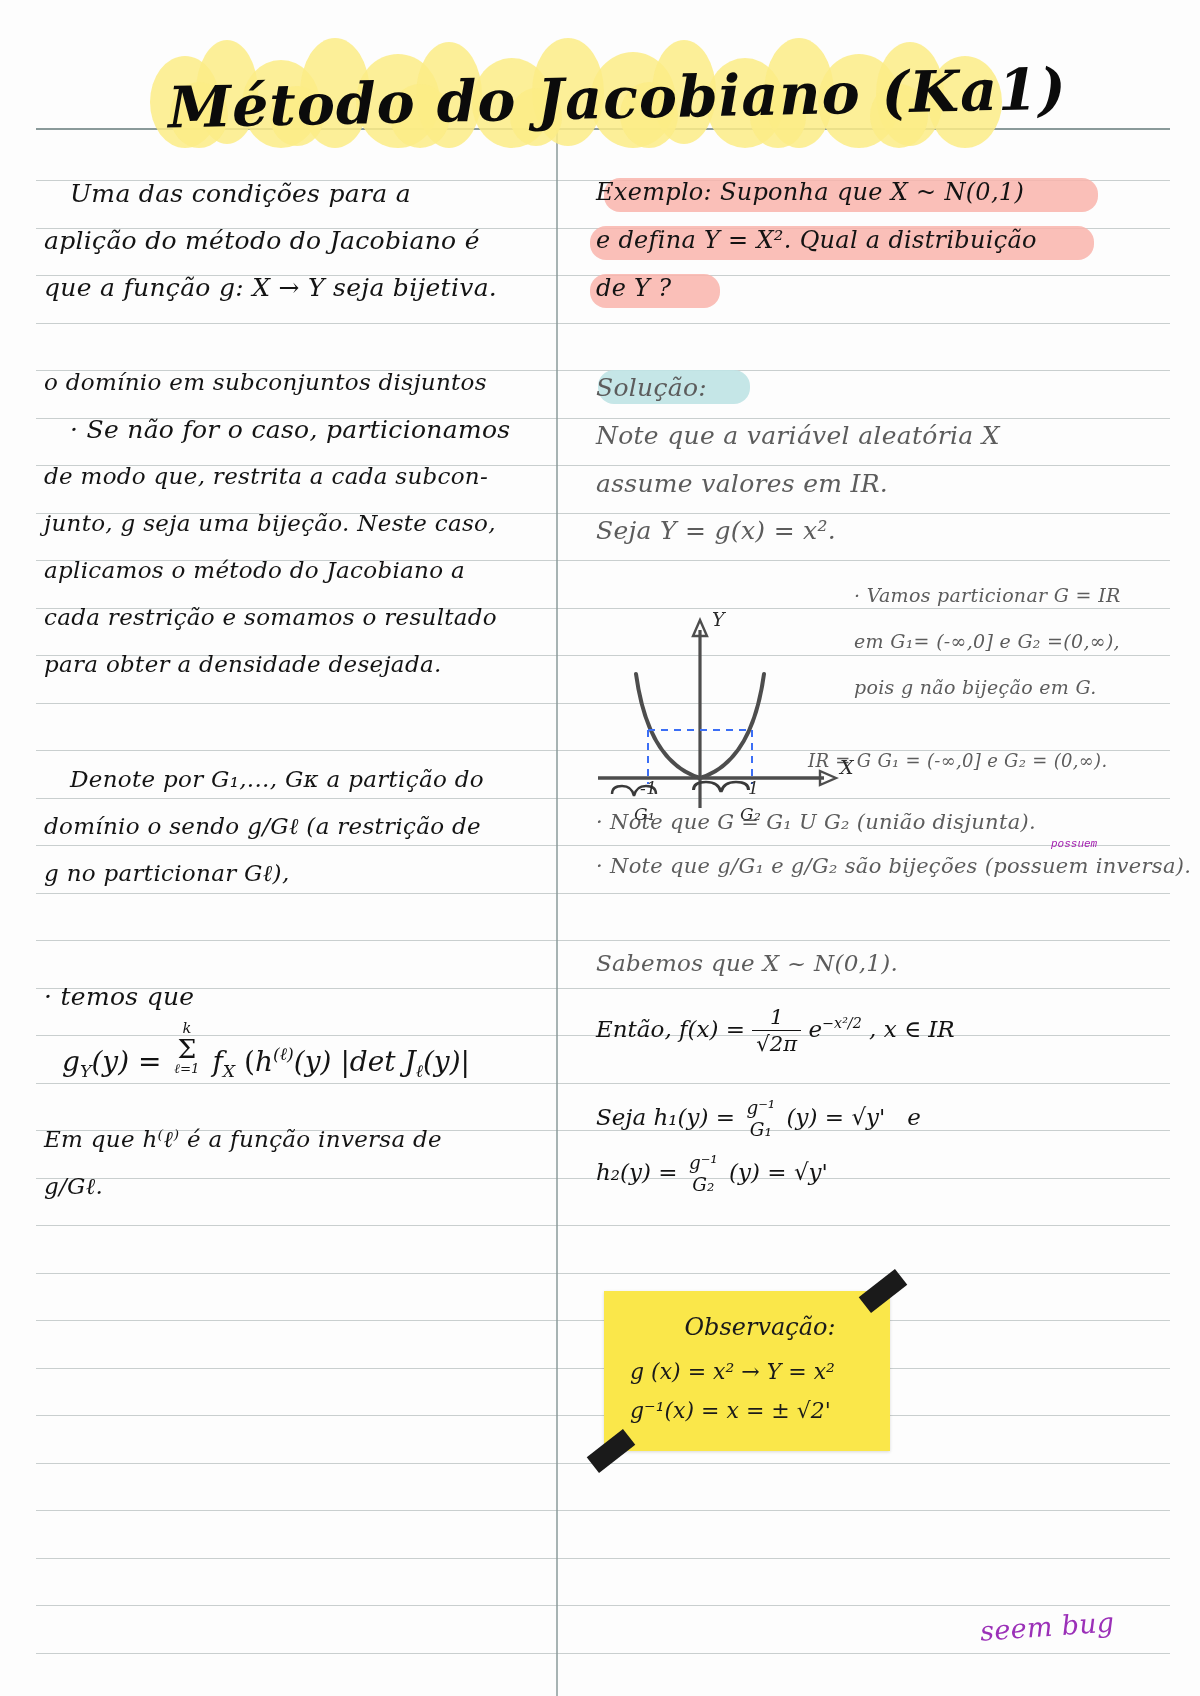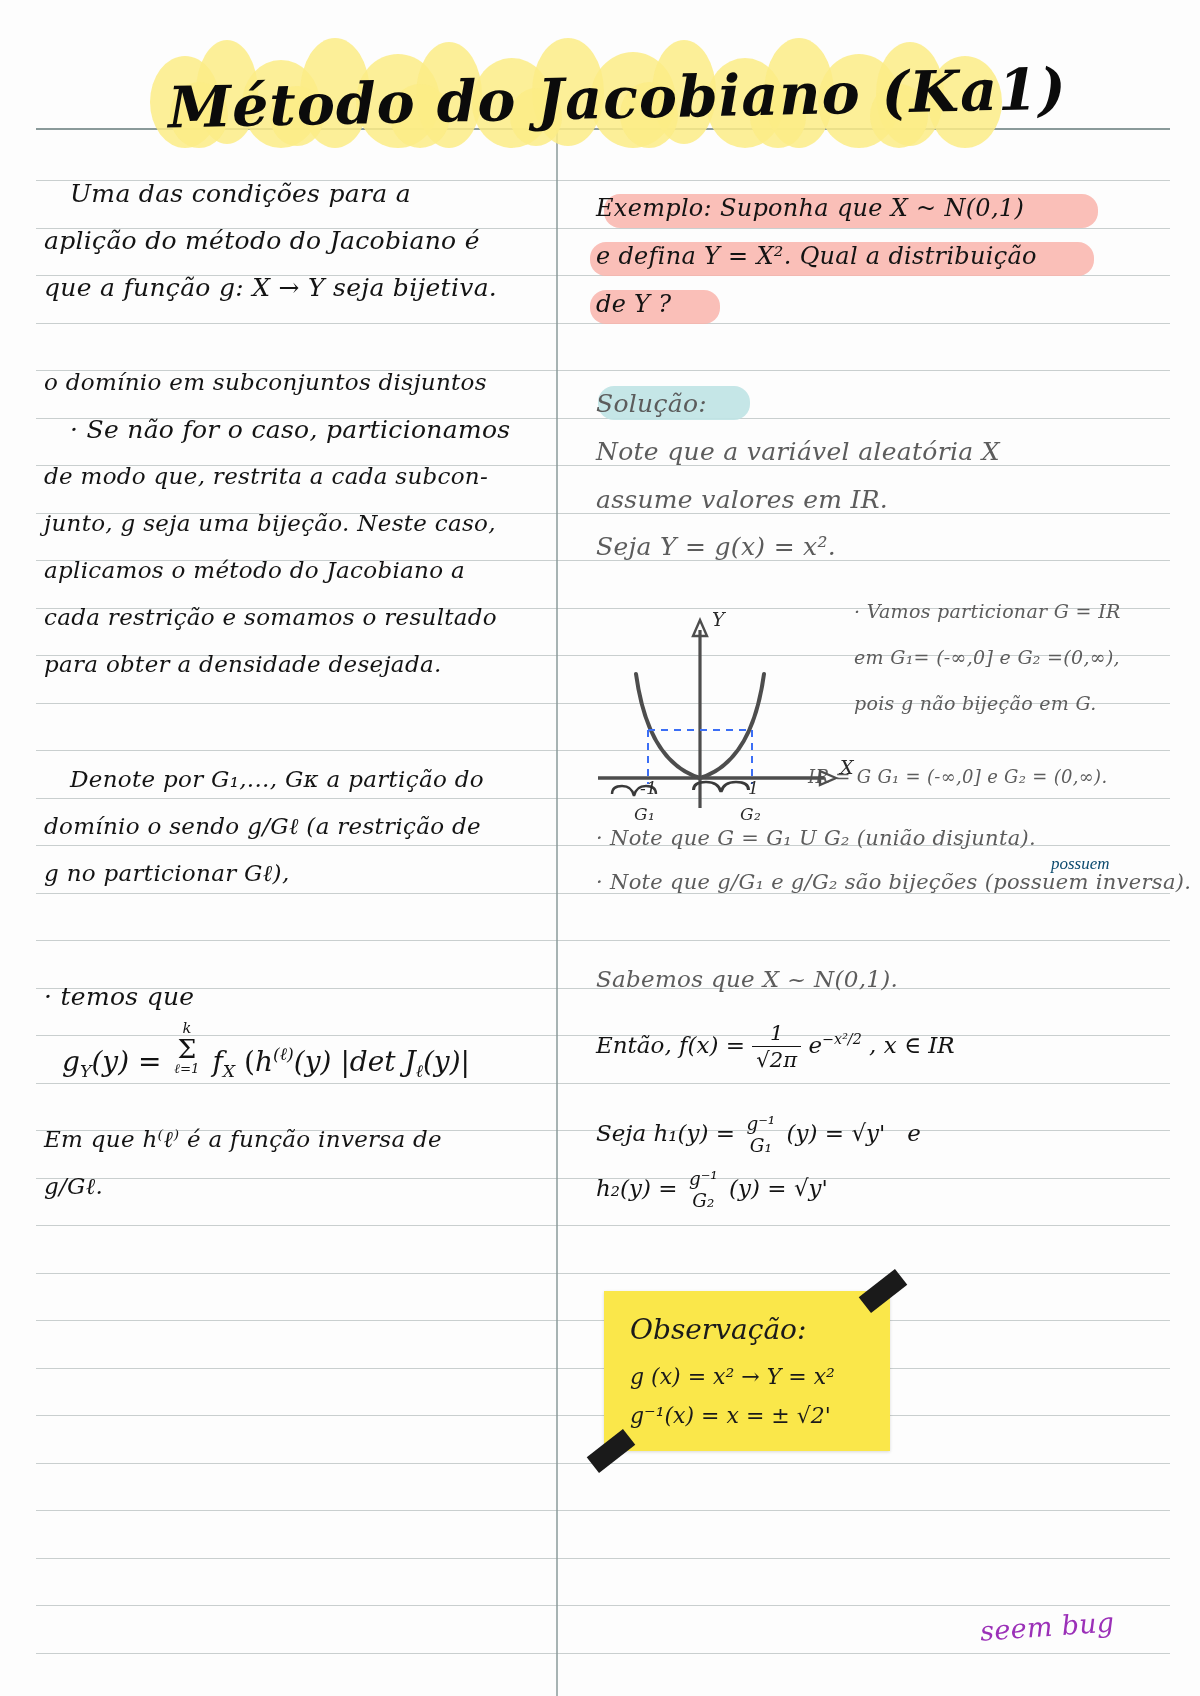--- a/index.html
+++ b/index.html
@@ -39,21 +39,21 @@
   #title{
     position:absolute;left:18px;top:26px;
     font-family:"DejaVu Serif", serif;
     font-style:italic;font-weight:700;
     font-size:57px;color:#0b0b0b;
     letter-spacing:1px;white-space:nowrap;
     transform:rotate(-1.2deg);
   }
   
   #left-col{position:absolute;left:44px;top:170px;width:505px;}
-  #right-col{position:absolute;left:596px;top:184px;width:580px;}
+  #right-col{position:absolute;left:596px;top:168px;width:580px;}
   .para{margin:0 0 10px 0;}
   .line{
     height:47px;line-height:47px;
     font-size:25px;
   }
   .line.sm{font-size:23px;}
   .line.ind{padding-left:26px;}
   
   .hl{
     position:absolute;border-radius:16px;z-index:0;
@@ -254,21 +254,21 @@
   <div style="height:36px"></div>
   <div style="padding-left:212px">
     <div class="line hw hw-g" style="height:30px;line-height:30px;font-size:18px;">IR = G  G₁ = (-∞,0]  e  G₂ = (0,∞).</div>
   </div>
 
   <div style="height:24px"></div>
   <div class="line hw hw-g" style="height:44px;line-height:44px;font-size:21px;">· Note que G = G₁ U G₂ (união disjunta).</div>
 
   <div style="position:relative;height:44px">
     <div class="line hw hw-g" style="height:44px;line-height:44px;font-size:21px;">· Note que g/G₁ e g/G₂ são bijeções (possuem inversa).</div>
-    <div style="position:absolute;left:455px;top:-6px;font-size:17px;font-family:Liberation Serif, serif;font-style:italic;color:#0c4a6e;">possuem</div>
+    <div style="position:absolute;left:455px;top:-6px;font-size:11px;font-family:Liberation Mono, monospace;font-style:italic;color:#a21caf;">possuem</div>
   </div>
 
   <div style="height:52px"></div>
 
   <div class="line hw hw-g" style="height:46px;line-height:46px;font-size:23px;">Sabemos que X ~ N(0,1).</div>
 
   <div class="math hw-g" style="height:74px;line-height:74px;font-size:23px;">
     <span>Então, f(x) =</span>
     <span class="frac" style="font-size:.92em">
       <span class="num">1</span>
@@ -325,18 +325,18 @@
   <div class="hw" style="position:absolute;left:156px;top:166px;font-size:17px;color:#2b2b2b;">1</div>
   <div class="hw" style="position:absolute;left:42px;top:192px;font-size:17px;color:#2b2b2b;">G₁</div>
   <div class="hw" style="position:absolute;left:148px;top:192px;font-size:17px;color:#2b2b2b;">G₂</div>
   <div class="hw" style="position:absolute;left:120px;top:-4px;font-size:19px;color:#2b2b2b;">Y</div>
   <div class="hw" style="position:absolute;left:248px;top:144px;font-size:19px;color:#2b2b2b;">X</div>
 </div>
 
 <div id="sticky">
   <div class="tape" id="tape-tr"></div>
   <div class="tape" id="tape-bl"></div>
-  <div class="sline" style="margin:22px 0 0 26px;font-size:28px;">Observação:</div>
+  <div class="sline" style="margin:22px 0 0 26px;font-size:24px;text-align:center;">Observação:</div>
   <div class="sline" style="margin:18px 0 0 26px;">g (x) = x²  →  Y = x²</div>
   <div class="sline" style="margin:14px 12px 0 26px;">g⁻¹(x) = x = ± √2'</div>
 </div>
 
 <div id="signature" class="hw">seem bug</div>
 
 </body></html>

